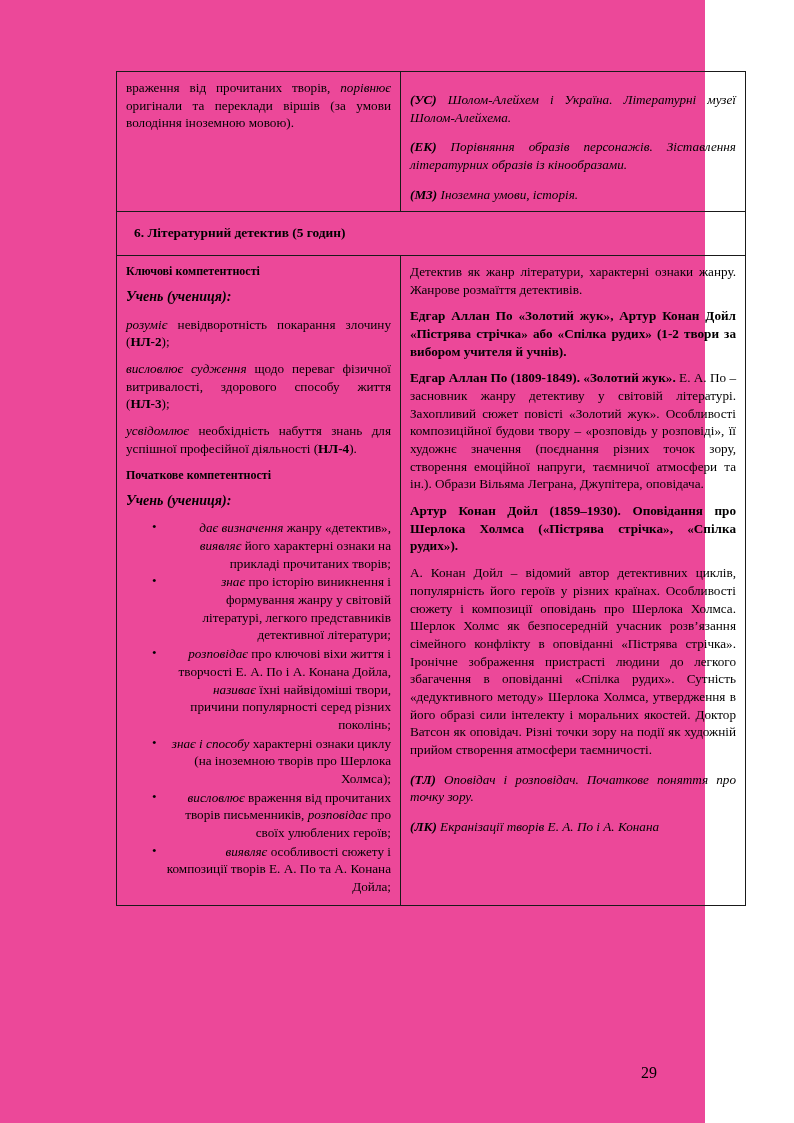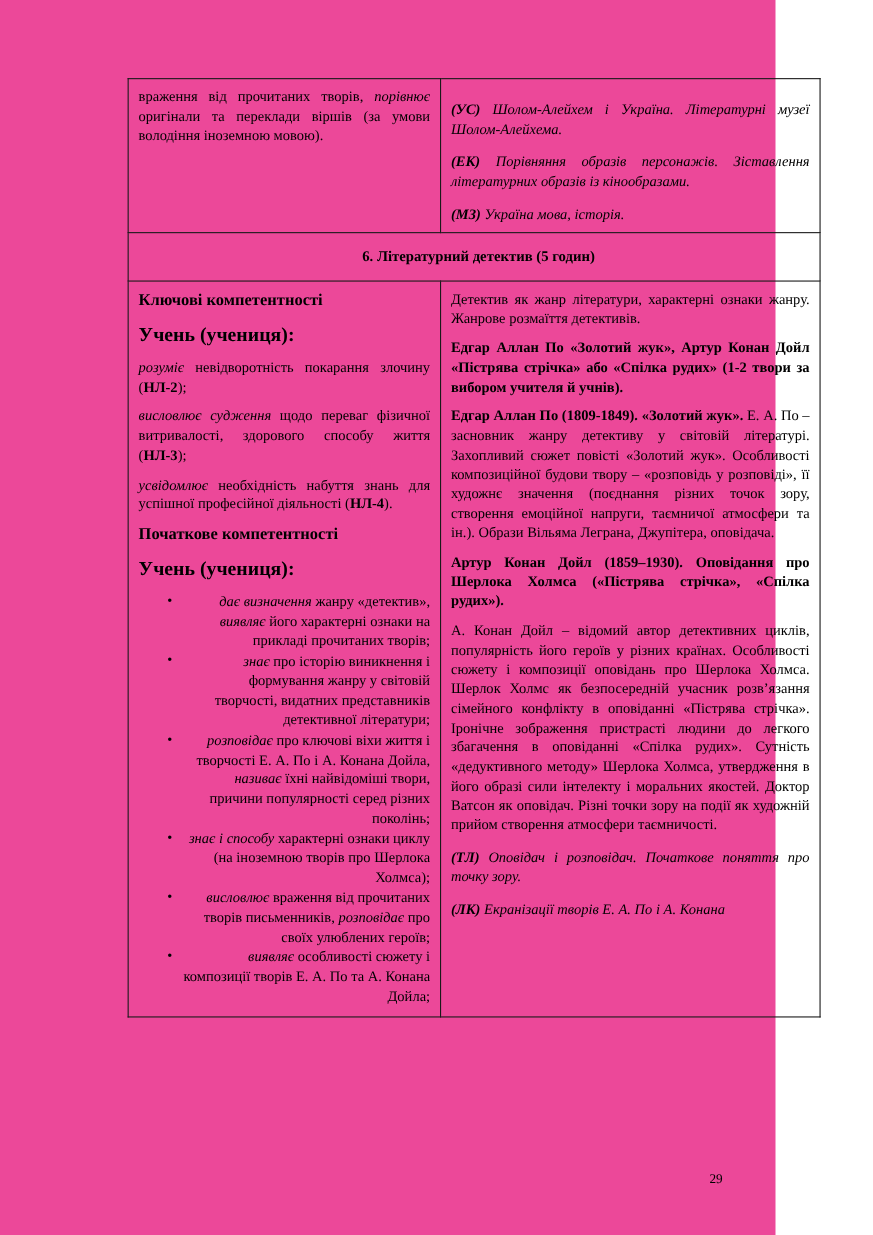--- a/index.html
+++ b/index.html
@@ -56,33 +56,33 @@
   .it  { font-style: italic; }
   .bd  { font-weight: bold; }
   .bdi { font-weight: bold; font-style: italic; }
 
   .section-head {
     font-weight: bold;
     font-size: 13.4px;
     line-height: 1.3;
     margin: 0;
     padding: 2px 0 2px 4px;
-    text-align: center;
   }
   .section-row td { padding: 10px 9px 11px 13px; }
 
   .sub-head {
     font-weight: bold;
-    font-size: 15px;
+    font-size: 12px;
     margin: 0 0 9px 0;
     text-align: left;
   }
   .sub-head-i {
     font-weight: bold;
-    font-size: 18px;
+    font-style: italic;
+    font-size: 14px;
     margin: 0 0 9px 0;
     text-align: left;
   }
 
   
   ul.bullets {
     margin: 0;
     padding: 0 0 0 26px;
     list-style: none;
   }
@@ -104,21 +104,21 @@
   
   .right-col .plain    { text-align: justify; }
   .right-col .boldpara { font-weight: bold; text-align: justify; }
   .right-col .italpara { font-style: italic; text-align: justify; margin-top: 12px; }
 
   
   .page-number {
     position: absolute;
     right: 48px;
     top: 1064px;
-    font-size: 12px;
+    font-size: 16px;
     font-family: "Liberation Serif", "DejaVu Serif", serif;
   }
 </style>
 </head>
 <body>
 
 <div class="page">
 
   <table class="doc-table">
     <colgroup>
@@ -127,21 +127,21 @@
     </colgroup>
     <tbody>
 
       <tr>
         <td class="cell left-col">
           <p><span>враження від прочитаних творів, </span><span class="it">порівнює</span><span> оригінали та переклади віршів (за умови володіння іноземною мовою).</span></p>
         </td>
         <td class="cell right-col">
           <p class="italpara"><span class="bdi">(УС)</span><span> Шолом-Алейхем і Україна. Літературні музеї Шолом-Алейхема.</span></p>
           <p class="italpara"><span class="bdi">(ЕК)</span><span> Порівняння образів персонажів. Зіставлення літературних образів із кінообразами.</span></p>
-          <p class="italpara"><span class="bdi">(МЗ)</span><span> Україна мова, історія.</span></p>
+          <p class="italpara"><span class="bdi">(МЗ)</span><span> Іноземна умови, історія.</span></p>
         </td>
       </tr>
 
       <tr class="section-row">
         <td colspan="2">
           <p class="section-head">6. Літературний детектив (5 годин)</p>
         </td>
       </tr>
 
       <tr>
@@ -153,21 +153,21 @@
 
           <p><span class="it">висловлює судження</span><span> щодо переваг фізичної витривалості, здорового способу життя (</span><span class="bd">НЛ-3</span><span>);</span></p>
 
           <p><span class="it">усвідомлює</span><span> необхідність набуття знань для успішної професійної діяльності (</span><span class="bd">НЛ-4</span><span>).</span></p>
 
           <p class="sub-head">Початкове компетентності</p>
           <p class="sub-head-i">Учень (учениця):</p>
 
           <ul class="bullets" id="bullet-list">
               <li><span class="it">дає визначення</span><span> жанру «детектив», </span><span class="it">виявляє</span><span> його характерні ознаки  на прикладі прочитаних творів;</span></li>
-              <li><span class="it">знає</span><span> про історію виникнення і формування жанру у світовій творчості, видатних представників детективної літератури;</span></li>
+              <li><span class="it">знає</span><span> про історію виникнення і формування жанру у світовій літературі, легкого представників детективної літератури;</span></li>
               <li><span class="it">розповідає</span><span> про ключові віхи життя і творчості Е. А. По і   А. Конана Дойла, </span><span class="it">називає</span><span> їхні найвідоміші твори, причини популярності серед різних поколінь;</span></li>
               <li><span class="it">знає і способу</span><span> характерні ознаки циклу (на іноземною творів про Шерлока Холмса);</span></li>
               <li><span class="it">висловлює</span><span> враження від прочитаних творів письменників, </span><span class="it">розповідає</span><span> про своїх улюблених героїв;</span></li>
               <li><span class="it">виявляє</span><span> особливості сюжету і композиції творів Е. А. По та А. Конана Дойла;</span></li>
             </ul>
         </td>
 
         <td class="cell right-col">
           <div id="right-paragraphs">
               <p class="plain"><span>Детектив як жанр літератури, характерні ознаки жанру. Жанрове розмаїття детективів.</span></p>

